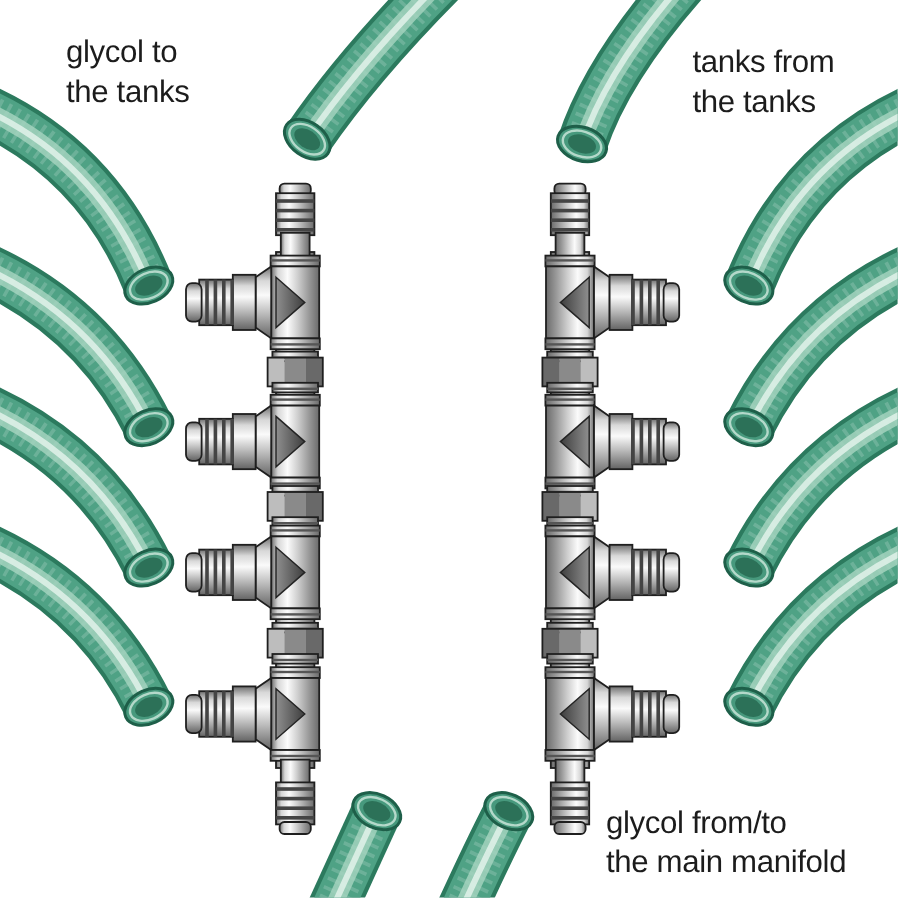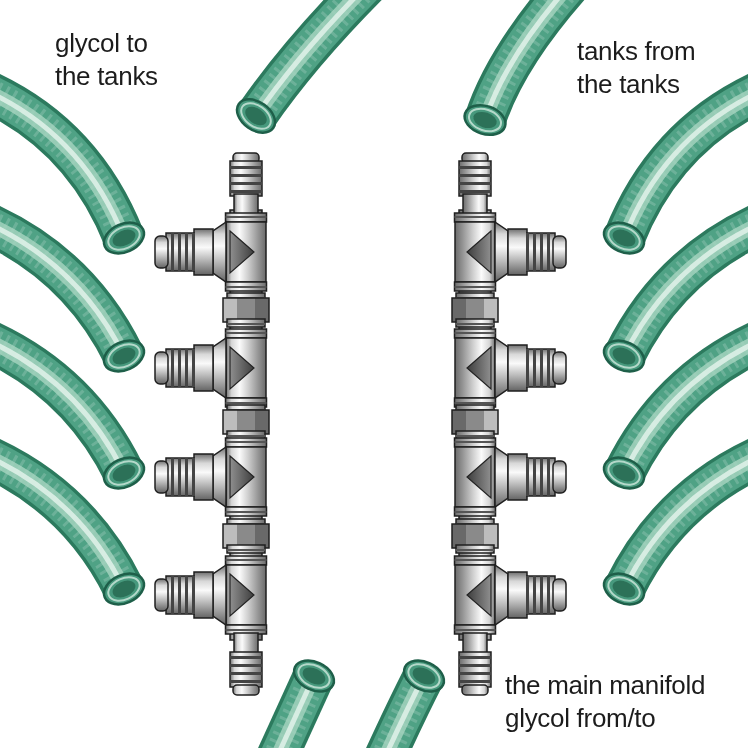--- a/index.html
+++ b/index.html
@@ -246,17 +246,17 @@
 
 <div class="label" id="label-top-left">
   <span>glycol to</span>
   <span>the tanks</span>
 </div>
 <div class="label" id="label-top-right">
   <span>tanks from</span>
   <span>the tanks</span>
 </div>
 <div class="label" id="label-bottom-right">
+  <span>glycol from/to</span>
   <span>the main manifold</span>
-  <span>glycol from/to</span>
 </div>
 
 </div>
 
 </body></html>

